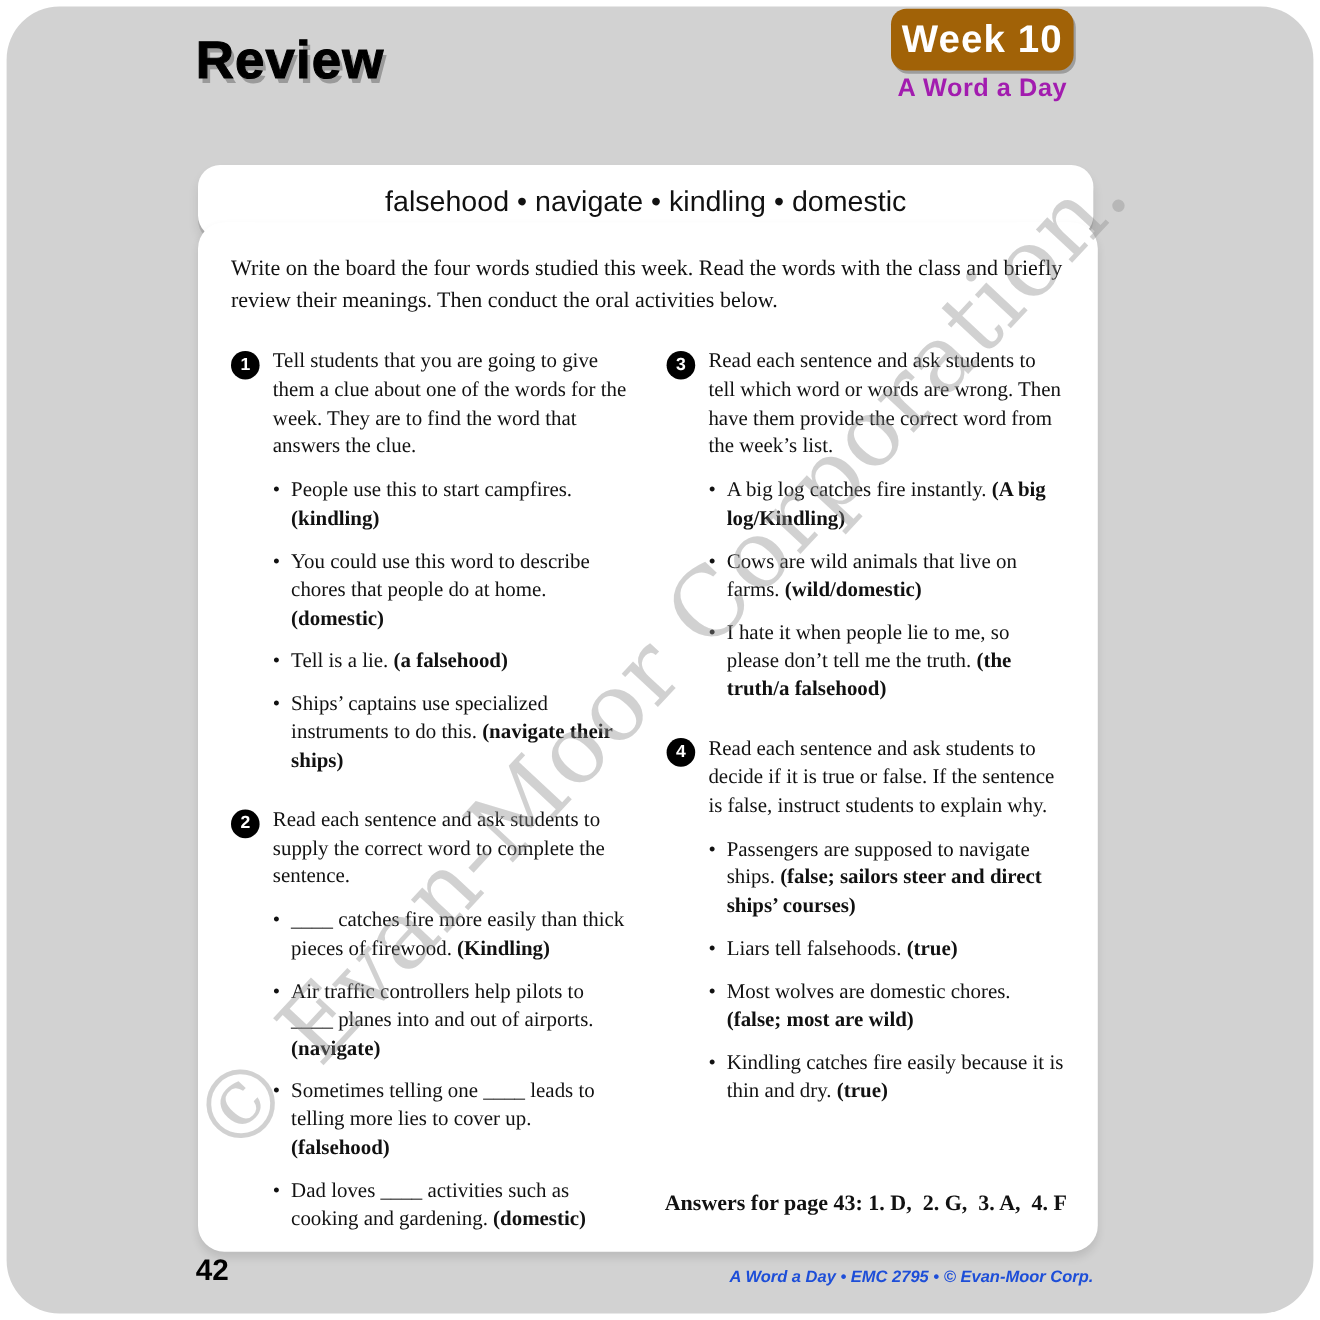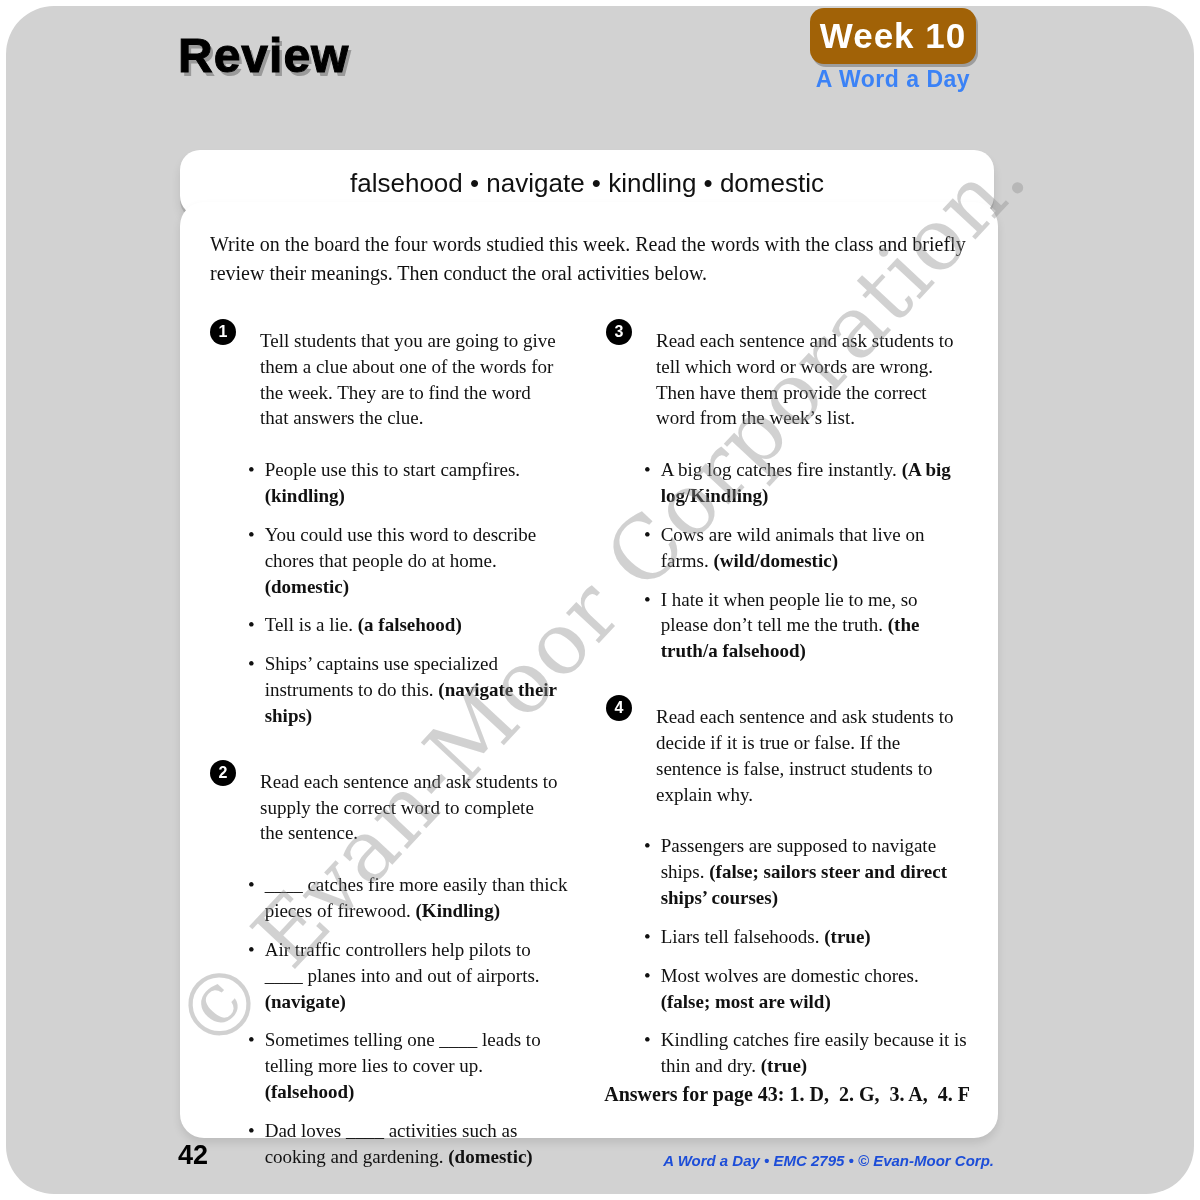--- a/index.html
+++ b/index.html
@@ -31,21 +31,21 @@
     color:#fff; font-family:"Liberation Sans", sans-serif;
     font-weight:bold; font-size:35px;
     display:flex; align-items:center; justify-content:center;
     box-shadow: 2px 3px 0 rgba(0,0,0,0.25);
     letter-spacing:1px;
   }
   .brand-label {
     position:absolute; left:802px; top:66px; width:182px;
     text-align:center;
     font-family:"Liberation Sans", sans-serif;
-    font-weight:bold; font-size:23px; color:#3b82f6;
+    font-weight:bold; font-size:23px; color:#a21caf;
     letter-spacing:0.5px;
   }
   
   .words-bar {
     position:absolute; left:180px; top:112px; width:814px; height:66px;
     background:#fff; border-radius:20px;
     box-shadow: 0 4px 0 rgba(0,0,0,0.12), 0 7px 10px rgba(0,0,0,0.10);
     display:flex; align-items:center; justify-content:center;
     font-family:"Liberation Sans", sans-serif;
     font-size:26px; color:#111;margin-top:38px;
@@ -64,21 +64,21 @@
   .col { width:362px; }
   .activity { margin-bottom:28px; }
   .activity-head { display:flex; gap:12px; }
   .num-circle {
     width:26px; height:26px; border-radius:50%;
     background:#000; color:#fff;
     font-family:"Liberation Sans", sans-serif; font-weight:bold; font-size:16px;
     display:flex; align-items:center; justify-content:center;
     flex-shrink:0; margin-top:3px;
   }
-  .instr { margin:12px; font-size:19px; line-height:1.36;font-family:Liberation Serif, serif; }
+  .instr { margin:0; font-size:19px; line-height:1.36;font-family:Liberation Serif, serif; }
   ul.bullets { list-style:none; margin:14px 0 0 38px; padding:0; }
   li.bullet {
     display:flex; gap:10px; margin-bottom:13px;
     font-size:19px; line-height:1.36;
   }
   .bullet-marker { flex-shrink:0; }
   .bullet-answer { font-weight:bold; }
   .answers-note {
     position:absolute; right:28px; bottom:32px;
     font-size:20px; font-weight:bold; white-space:pre;

